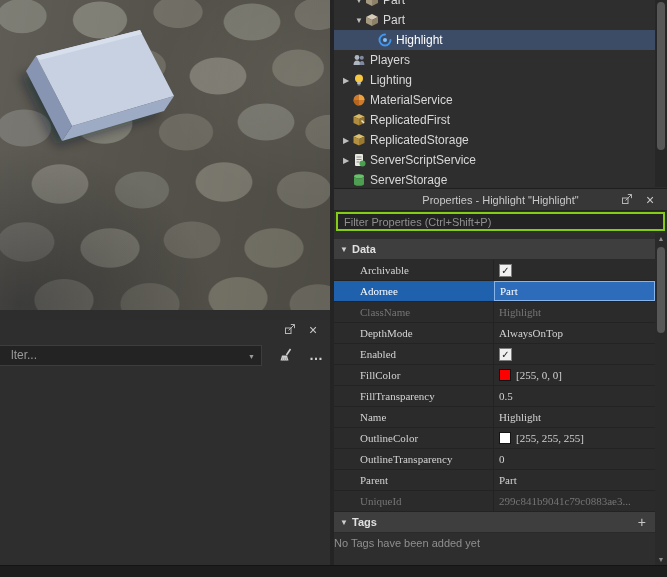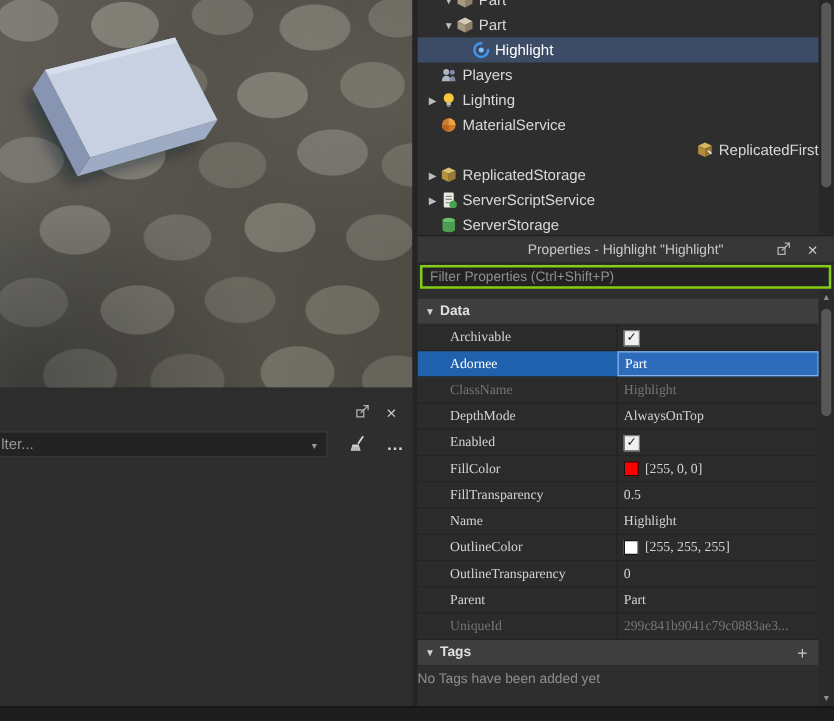--- a/index.html
+++ b/index.html
@@ -103,21 +103,21 @@
   .swatch { width:12px; height:12px; border:1px solid #141414; margin-right:5px; flex:none; }
   .no-tags { height:20px; line-height:20px; text-align:left; color:#8f8f8f; font-size:11px; }
   .props-sb { right:0; top:44px; height:333px; background:#2a2a2a; }
 
   
   .bl-panel { position:absolute; left:0; top:320px; width:330px; height:245px; background:#2e2e2e; }
   .bl-header { position:relative; height:22px; }
   .bl-toolbar { display:flex; align-items:center; height:22px; margin-top:2px; }
   .bl-filter { position:relative; width:262px; height:21px; background:#232323;
                border:1px solid #3d3d3d; border-left:none; color:#9a9a9a; font-size:12px;
-               line-height:19px; padding-left:1px; }
+               line-height:19px; padding-left:11px; }
   .dd-arrow { position:absolute; right:6px; top:0; height:19px; line-height:19px; }
   .dd-arrow::before { content:'▼'; font-size:7px; color:#9a9a9a; }
   .bl-brush { width:28px; height:21px; margin-left:10px; display:flex; align-items:center;
               justify-content:center; }
   .bl-brush svg { width:16px; height:16px; display:block; }
   .bl-more { margin-left:6px; width:20px; text-align:center; color:#cfcfcf; font-size:14px;
              font-weight:bold; line-height:21px; }
 </style>
 </head>
 <body>
@@ -205,21 +205,21 @@
           <span class="tree-arrow"></span>
           <span class="tree-icon">
             <svg viewBox="0 0 14 14">
               <circle cx="7" cy="7" r="5.5" fill="#cf7b2e"></circle>
               <path d="M7 1.5 A5.5 5.5 0 0 1 12.5 7 L7 7 Z" fill="#e9a441"></path>
               <path d="M1.5 7 A5.5 5.5 0 0 0 7 12.5 L7 7 Z" fill="#b5651d"></path>
             </svg>
           </span>
           <span class="tree-label">MaterialService</span>
         </div>
-        <div class="tree-row" style="padding-left: 6px; justify-content: flex-end;">
+        <div class="tree-row" style="padding-left: 6px;">
           <span class="tree-arrow"></span>
           <span class="tree-icon">
             <svg viewBox="0 0 14 14">
               <polygon points="7,1 12.5,3.5 7,6 1.5,3.5" fill="#d8b765"></polygon>
               <polygon points="1.5,3.5 7,6 7,12.5 1.5,10" fill="#b08d3c"></polygon>
               <polygon points="12.5,3.5 7,6 7,12.5 12.5,10" fill="#97752c"></polygon>
               <path d="M9.5 7.5 l2.5 2.5" stroke="#e8e8e8" stroke-width="1.4"></path>
             </svg>
           </span>
           <span class="tree-label">ReplicatedFirst</span>

